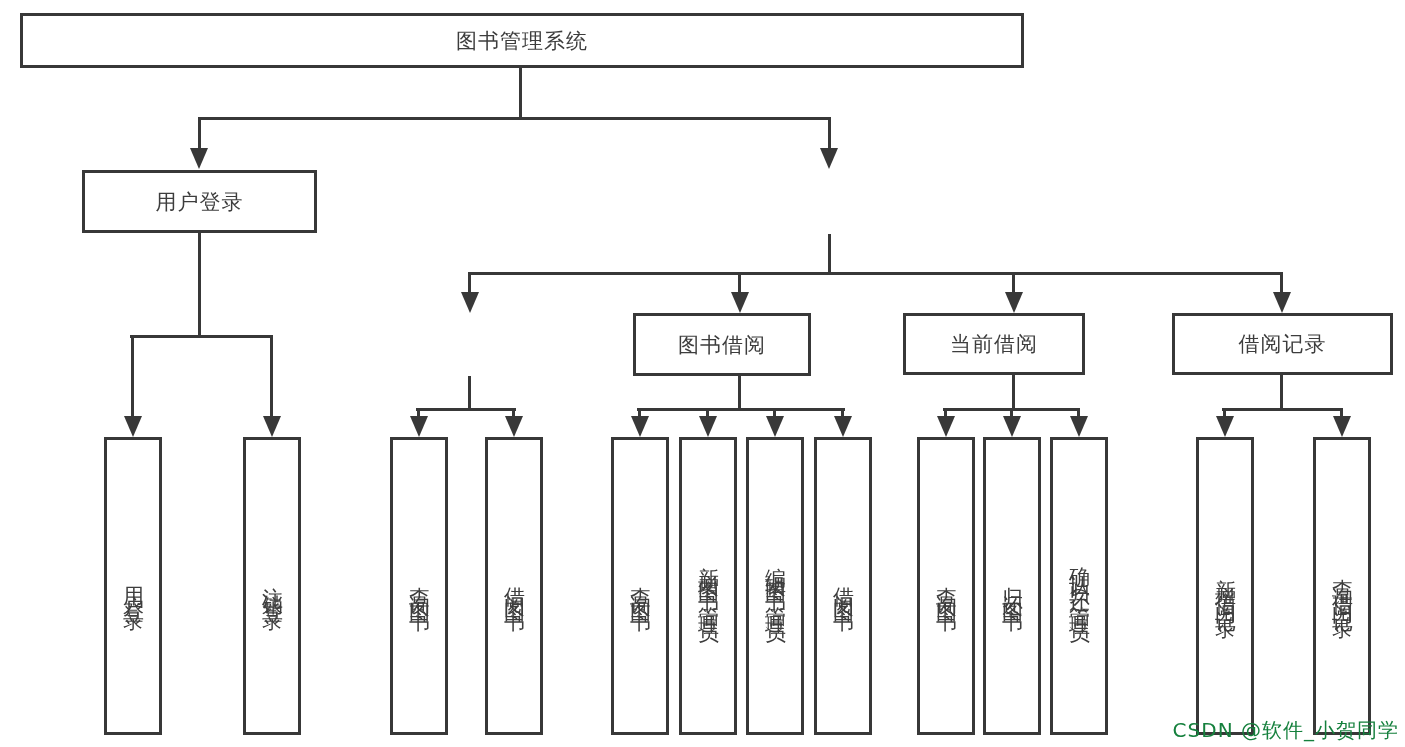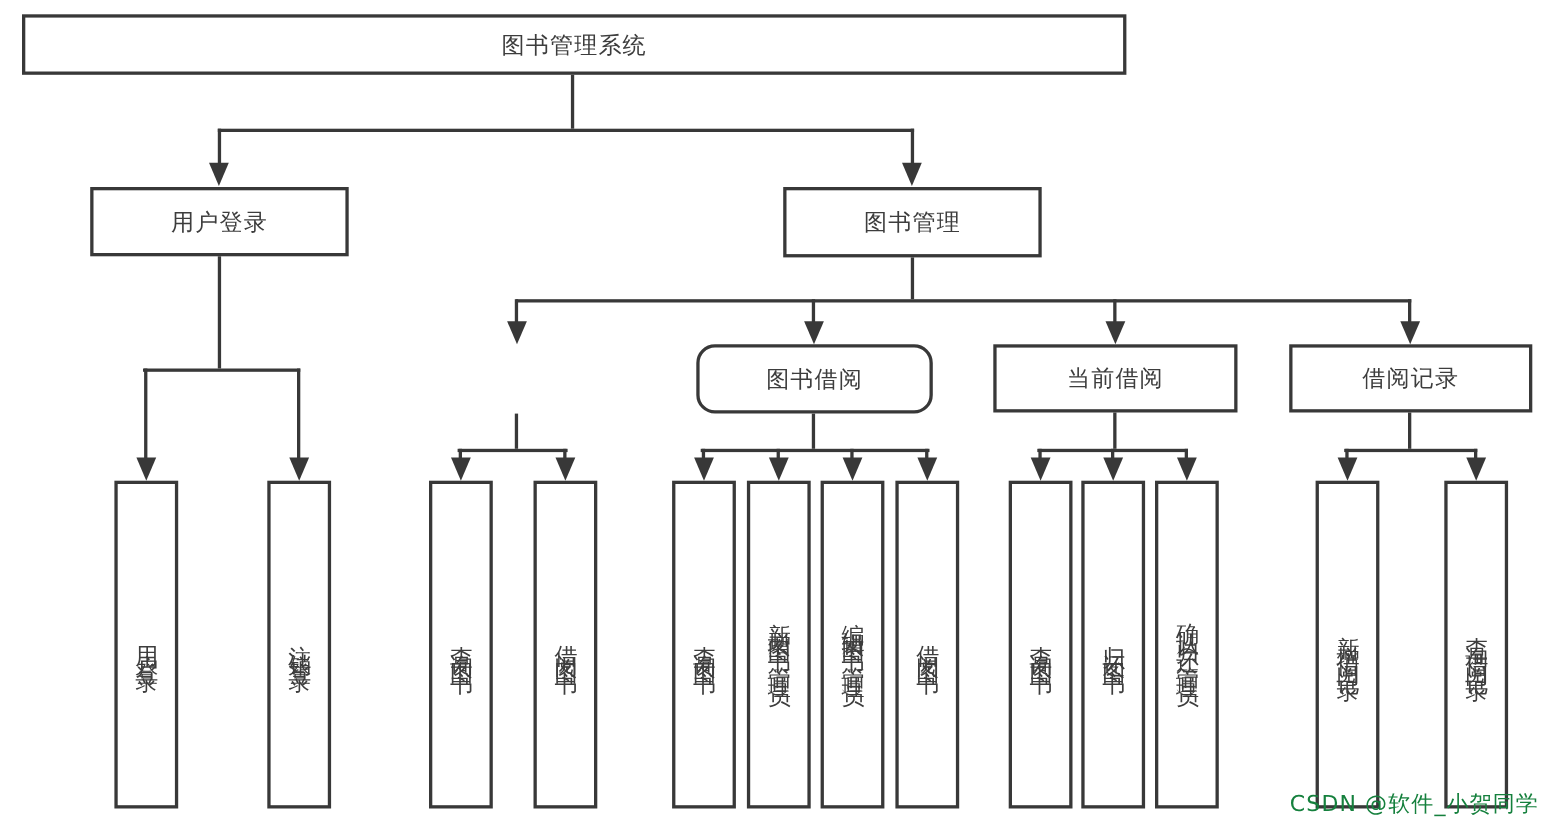--- a/index.html
+++ b/index.html
@@ -34,28 +34,25 @@
 
 <div class="canvas">
 
   <div class="box" style="left:20px;top:13px;width:1004px;height:55px;align-items:center;">
     <span>图书管理系统</span>
   </div>
 
   <div class="box" style="left:82px;top:170px;width:235px;height:63px;">
     <span>用户登录</span>
   </div>
-  <div class="box" style="left:712px;top:170px;width:235px;height:64px;">
-    <span>图书管理</span>
-  </div>
 
-  <div class="box" style="left:633px;top:313px;width:215px;height:63px;border-radius:17px;">
+  <div class="box" style="left:633px;top:313px;width:178px;height:63px;">
     <span>图书借阅</span>
   </div>
-  <div class="box" style="left:903px;top:313px;width:222px;height:62px;">
+  <div class="box" style="left:903px;top:313px;width:182px;height:62px;">
     <span>当前借阅</span>
   </div>
   <div class="box" style="left:1172px;top:313px;width:221px;height:62px;">
     <span>借阅记录</span>
   </div>
 
   <div class="box leaf" style="left:104px;">
     <span class="vtext">用户登录</span>
   </div>
   <div class="box leaf" style="left:243px;">

